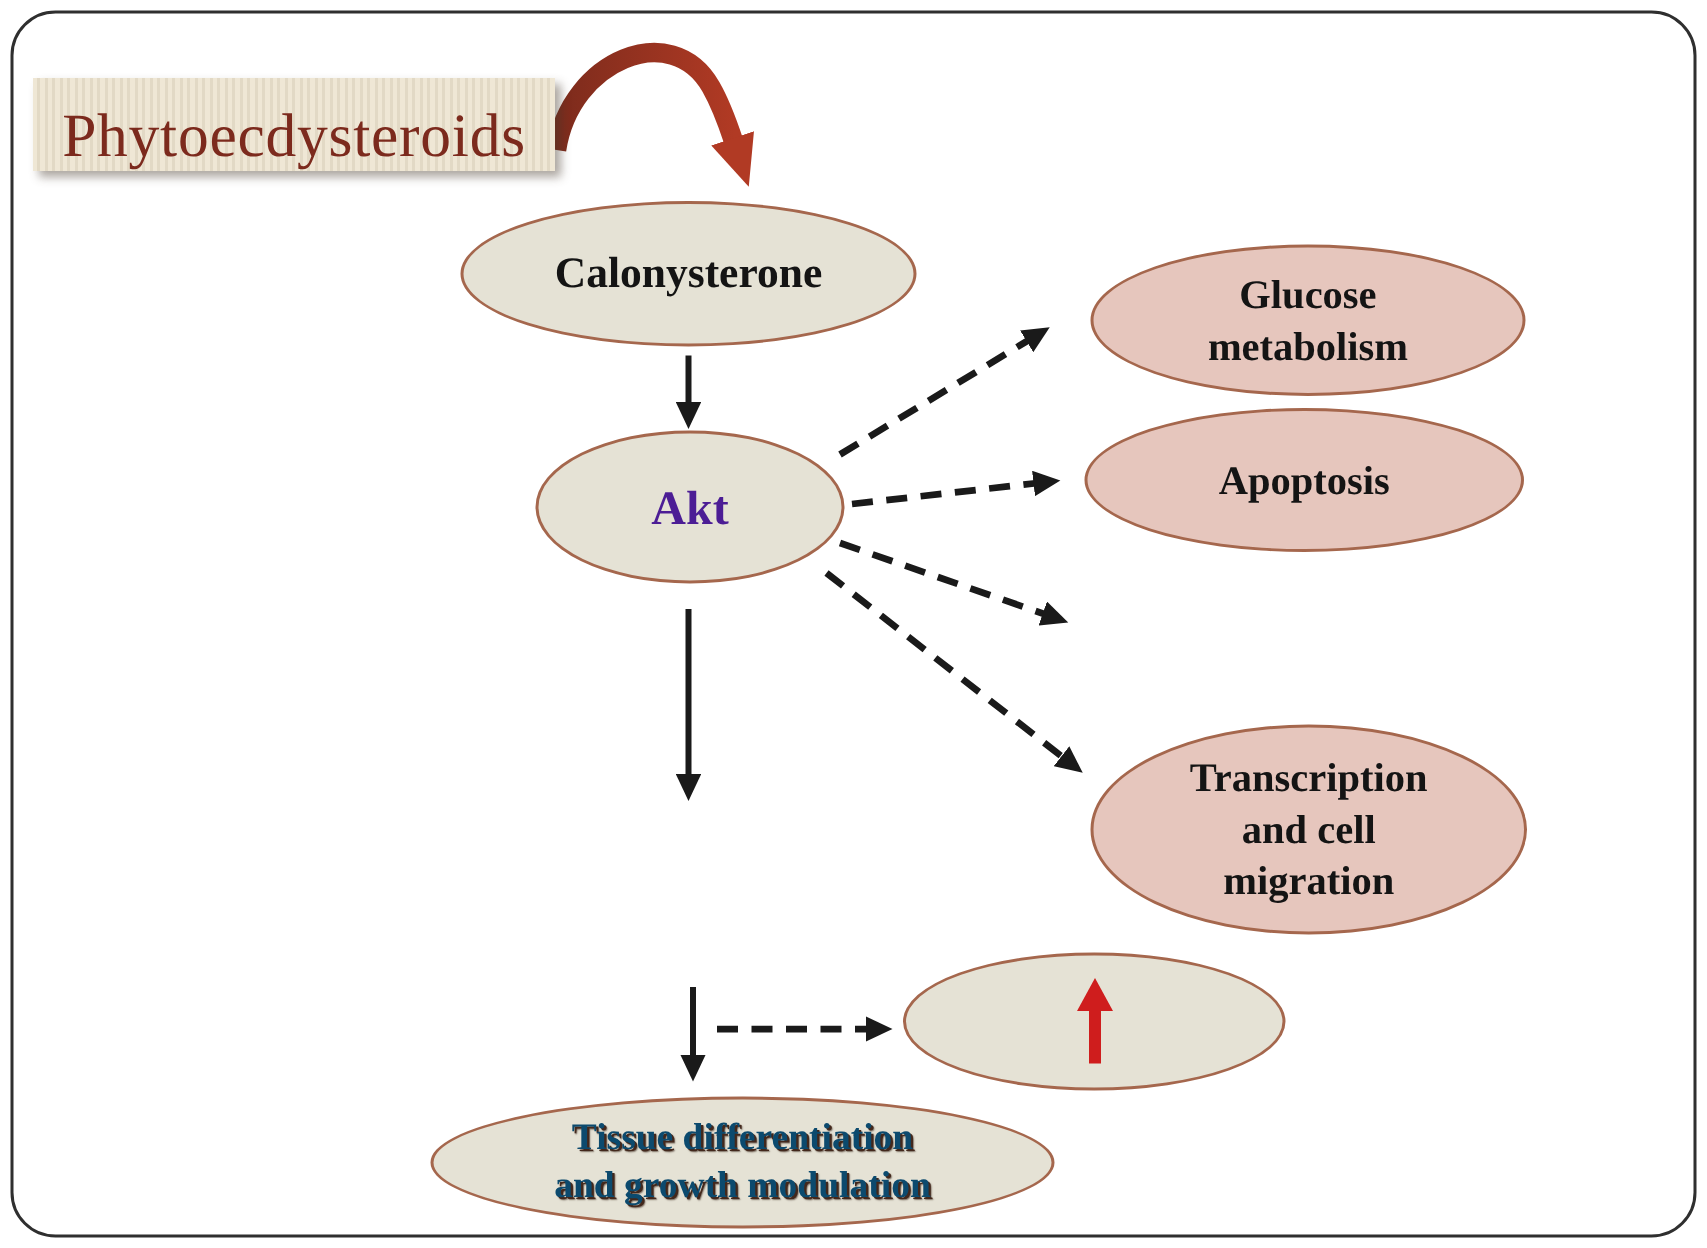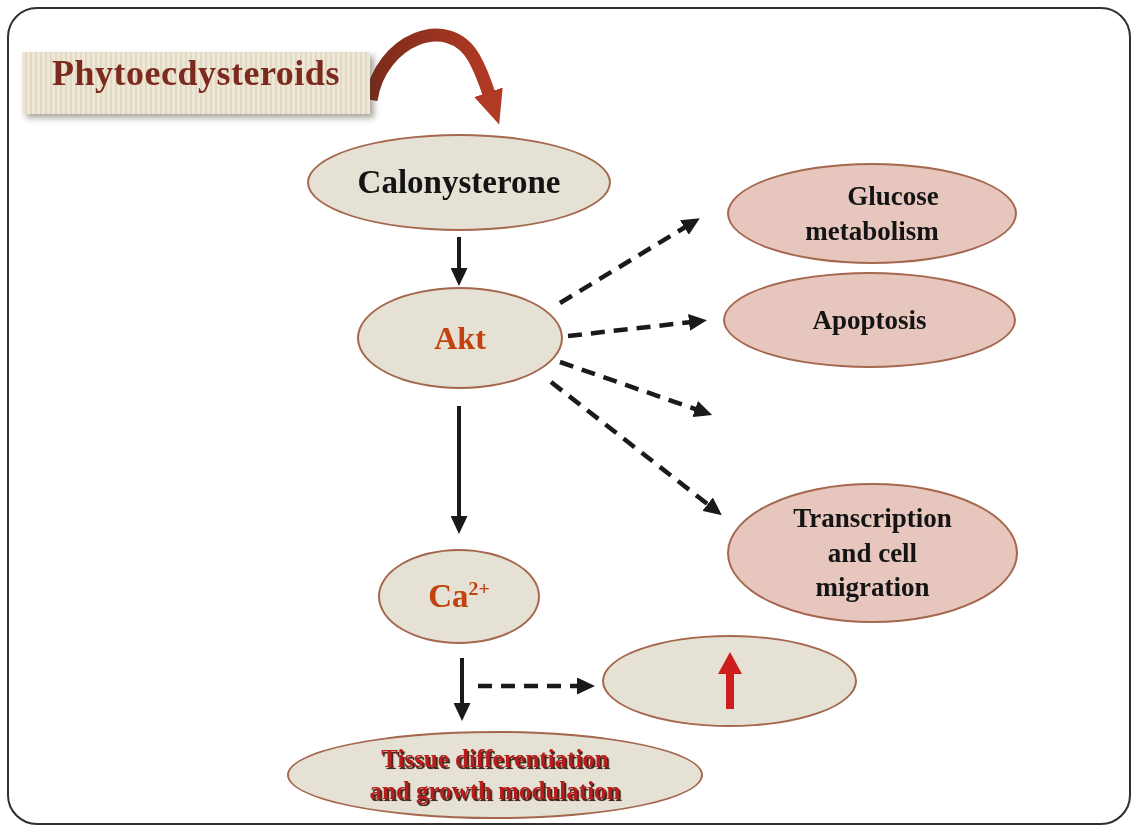--- a/index.html
+++ b/index.html
@@ -12,36 +12,36 @@
   }
   .frame {
     position:absolute; inset:7px;
     border:2px solid #2f2f2f;
     border-radius:30px;
   }
   .title-box {
     position:absolute; left:22px; top:52px; width:348px; height:62px;
     background:repeating-linear-gradient(90deg,#efe7d5 0px,#efe7d5 3px,#e2d9c5 3px,#e2d9c5 5px);
     box-shadow:4px 4px 6px rgba(70,58,45,.45);
-    display:flex; align-items:flex-start; justify-content:center;
-    font-weight:bold; font-size:36px; color:#7c2a1d;
+    display:flex; align-items:flex-end; justify-content:center;
+    font-weight:normal; font-size:41px; color:#7c2a1d;
     letter-spacing:0.5px;
   }
   .node {
     position:absolute; border-radius:50%;
     display:flex; align-items:center; justify-content:center;
     text-align:center; font-weight:bold;
     box-sizing:border-box;
   }
   .beige { background:#e5e2d5; border:2.5px solid #a5674d; }
   .pink  { background:#e6c6bd; border:2px solid #a5674d; }
   .label { white-space:pre-line; line-height:1.28; color:#141414; }
-  .red-text { color:#c2410c; }
+  .red-text { color:#4c1d95; }
   .tissue-text {
-    color:#b91c1c;
+    color:#0c4a6e;
     text-shadow:1.5px 1.5px 0 #43281c, 2px 2px 1px rgba(40,20,10,.55);
   }
   .arrows { position:absolute; left:0; top:0; width:1138px; height:832px; }
   .solid-edge  { stroke:#1a1a1a; stroke-width:4; fill:none; }
   .dashed-edge { stroke:#1a1a1a; stroke-width:4.5; stroke-dasharray:14 9; fill:none; }
   .curved-edge { stroke:url(#redgrad); stroke-width:13; fill:none; stroke-linecap:butt; }
   sup.ca-sup { font-size:0.6em; vertical-align:super; line-height:0; }
   .protein-row { display:flex; align-items:center; justify-content:center; gap:16px; }
 </style>
 </head>
@@ -76,46 +76,43 @@
     <line class="dashed-edge" marker-end="url(#ah)" x1="560" y1="362" x2="698" y2="410"></line>
     <line class="dashed-edge" marker-end="url(#ah)" x1="551" y1="382" x2="710" y2="506"></line>
     <line class="dashed-edge" marker-end="url(#ah)" x1="478" y1="686" x2="580" y2="686"></line>
   </svg>
 
   <div class="title-box">
     <span>Phytoecdysteroids</span>
   </div>
 
   <div class="node beige" style="left:307px; top:134px; width:304px; height:97px;">
-    <span class="label" style="font-size:33px;">Calonysterone</span>
+    <span class="label" style="font-size:29px;">Calonysterone</span>
   </div>
 
   <div class="node beige" style="left:357px; top:287px; width:206px; height:102px;">
     <span class="label red-text" style="font-size:32px;">Akt</span>
   </div>
 
-  <div class="node pink" style="left:727px; top:163px; width:290px; height:101px;text-align:right;">
+  <div class="node pink" style="left:727px; top:163px; width:290px; height:101px;">
     <span class="label" style="font-size:27px;">Glucose
 metabolism</span>
   </div>
 
   <div class="node pink" style="left:723px; top:272px; width:293px; height:96px;">
     <span class="label" style="font-size:27px;">Apoptosis</span>
   </div>
 
 
   <div class="node pink" style="left:727px; top:483px; width:291px; height:140px;text-align:center;">
     <span class="label" style="font-size:27px;">Transcription
 and cell
 migration</span>
   </div>
 
-  <div class="node beige" style="left:378px; top:549px; width:162px; height:95px;">
-    <span class="label red-text" style="font-size:33px;"><span>Ca</span><sup class="ca-sup">2+</sup></span>
-  </div>
 
   <div class="node beige" style="left:602px; top:635px; width:255px; height:92px;">
     <span class="protein-row">
       <svg width="28" height="58" viewBox="0 0 28 58">
         <polygon points="14,0 2,22 26,22" fill="#cf1d1d"></polygon>
         <rect x="10" y="20" width="8" height="37" fill="#cf1d1d"></rect>
       </svg>
     </span>
   </div>
 

